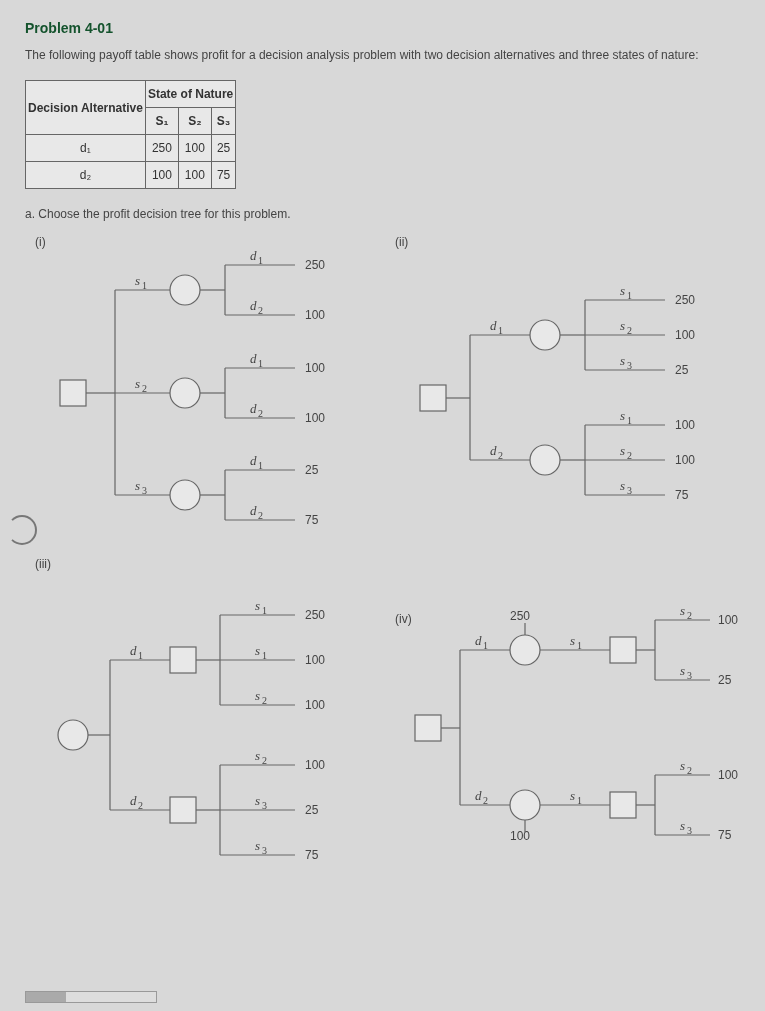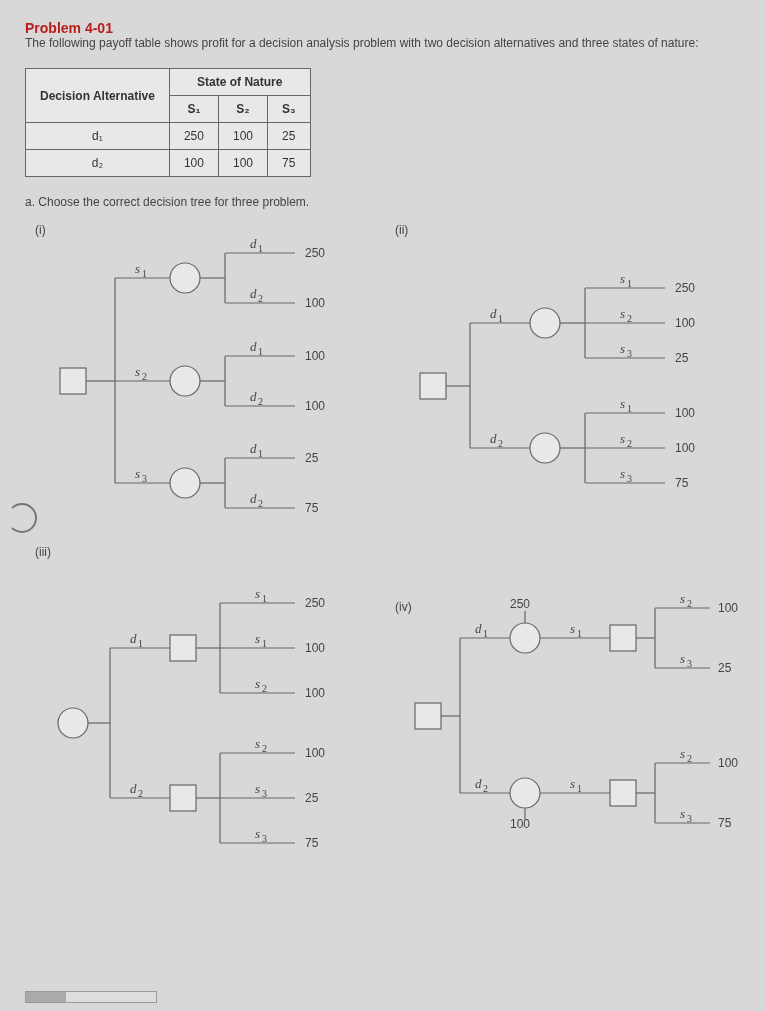--- a/index.html
+++ b/index.html
@@ -8,34 +8,35 @@
     font-family: Arial, sans-serif;
     font-size: 13px;
     color: #333;
     background: #d8d8d8;
     width: 765px;
     box-sizing: border-box;
   }
   .title {
     font-weight: bold;
     font-size: 14px;
-    color: #b91c1c;
+    margin-bottom: 12px;
+    color: #14532d;
   }
   .intro {
     font-size: 12px;
     color: #444;
     margin-bottom: 18px;
   }
   table.payoff {
     border-collapse: collapse;
     margin-bottom: 18px;
   }
   table.payoff th, table.payoff td {
     border: 1px solid #666;
-    padding: 6px 14px;
+    padding: 6px 2px;
     text-align: center;
     font-size: 12px;
     background: #e8e8e8;
   }
   table.payoff th {
     font-weight: bold;
   }
   .question {
     font-size: 12px;
     color: #444;
@@ -122,21 +123,21 @@
   </tr>
   <tr>
     <td>d₂</td>
     <td>100</td>
     <td>100</td>
     <td>75</td>
   </tr>
 </tbody>
   </table>
 
-<div class="question">a. Choose the correct decision tree for three problem.</div>
+<div class="question">a. Choose the profit decision tree for this problem.</div>
 
 <div class="options" style="height:720px;">
   <div class="selector"></div>
 
   <span class="opt-label" style="left:10px; top:0px;">(i)</span>
   <svg width="320" height="310" style="position:absolute; left:30px; top:0px;">
 
     <rect class="node" x="5" y="145" width="26" height="26"></rect>
 
     <g>

